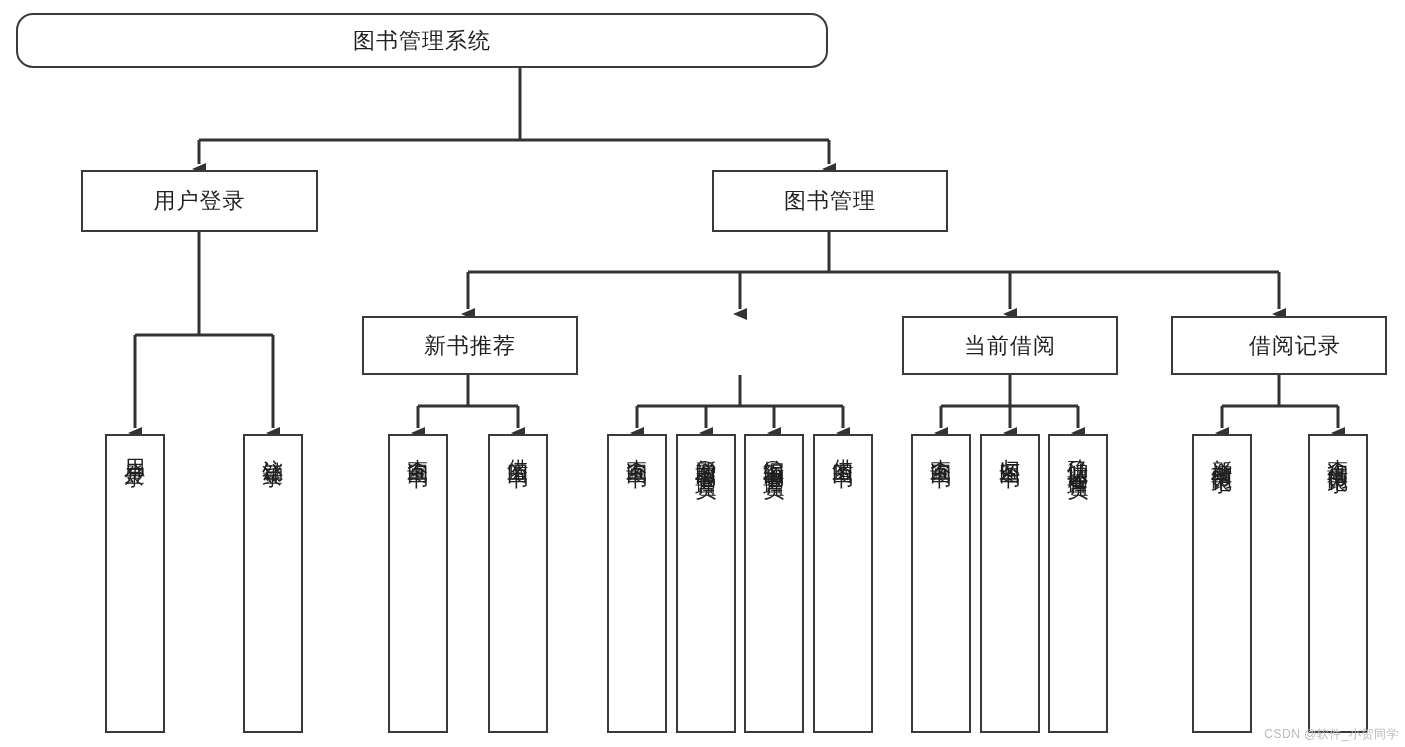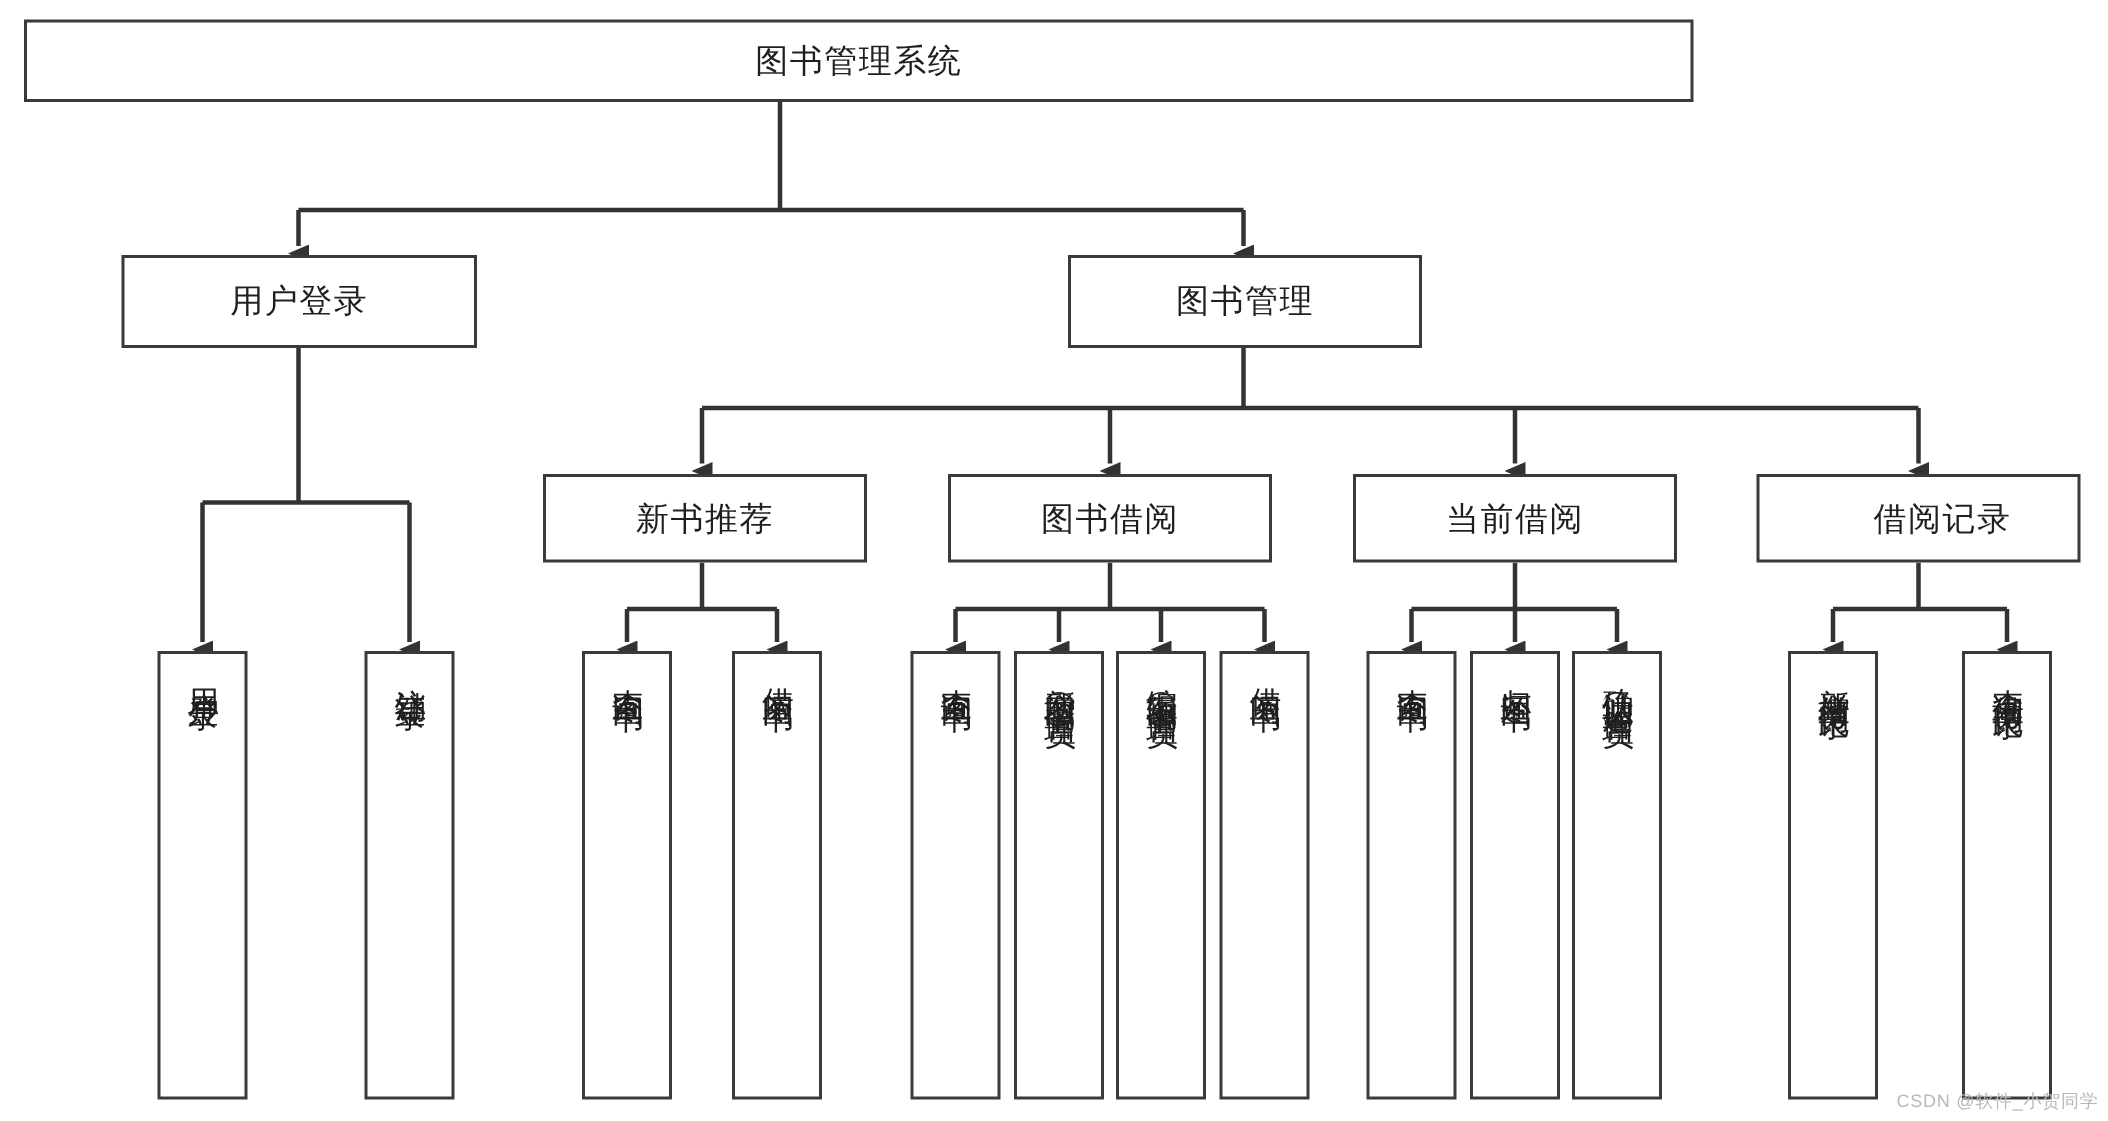--- a/index.html
+++ b/index.html
@@ -126,39 +126,36 @@
       <path d="M1010,406 L1010,428" marker-end="url(#arrow)"></path>
       <path d="M1078,406 L1078,428" marker-end="url(#arrow)"></path>
 
       <path d="M1279,375 L1279,406"></path>
       <path d="M1222,406 L1338,406"></path>
       <path d="M1222,406 L1222,428" marker-end="url(#arrow)"></path>
       <path d="M1338,406 L1338,428" marker-end="url(#arrow)"></path>
     </g>
   </svg>
 
-  <div class="node root" style="left:16px; top:13px; width:1113px; height:55px;">
+  <div class="node root" style="left:16px; top:13px; width:812px; height:55px;border-radius:17px;">
     <span class="node-label">图书管理系统</span>
   </div>
 
   <div class="node level1" style="left:81px; top:170px; width:237px; height:62px;">
     <span class="node-label">用户登录</span>
   </div>
 
   <div class="node level1" style="left:712px; top:170px; width:236px; height:62px;">
     <span class="node-label">图书管理</span>
   </div>
 
   <div class="node level2" style="left:362px; top:316px; width:216px; height:59px;">
     <span class="node-label">新书推荐</span>
   </div>
 
-  <div class="node level2" style="left:632px; top:316px; width:216px; height:59px;">
-    <span class="node-label">图书借阅</span>
-  </div>
 
   <div class="node level2" style="left:902px; top:316px; width:216px; height:59px;">
     <span class="node-label">当前借阅</span>
   </div>
 
   <div class="node level2" style="left:1171px; top:316px; width:216px; height:59px;padding-left:32px;">
     <span class="node-label">借阅记录</span>
   </div>
 
   <div class="node leaf" style="left:105px; top:434px; width:60px; height:299px;">

